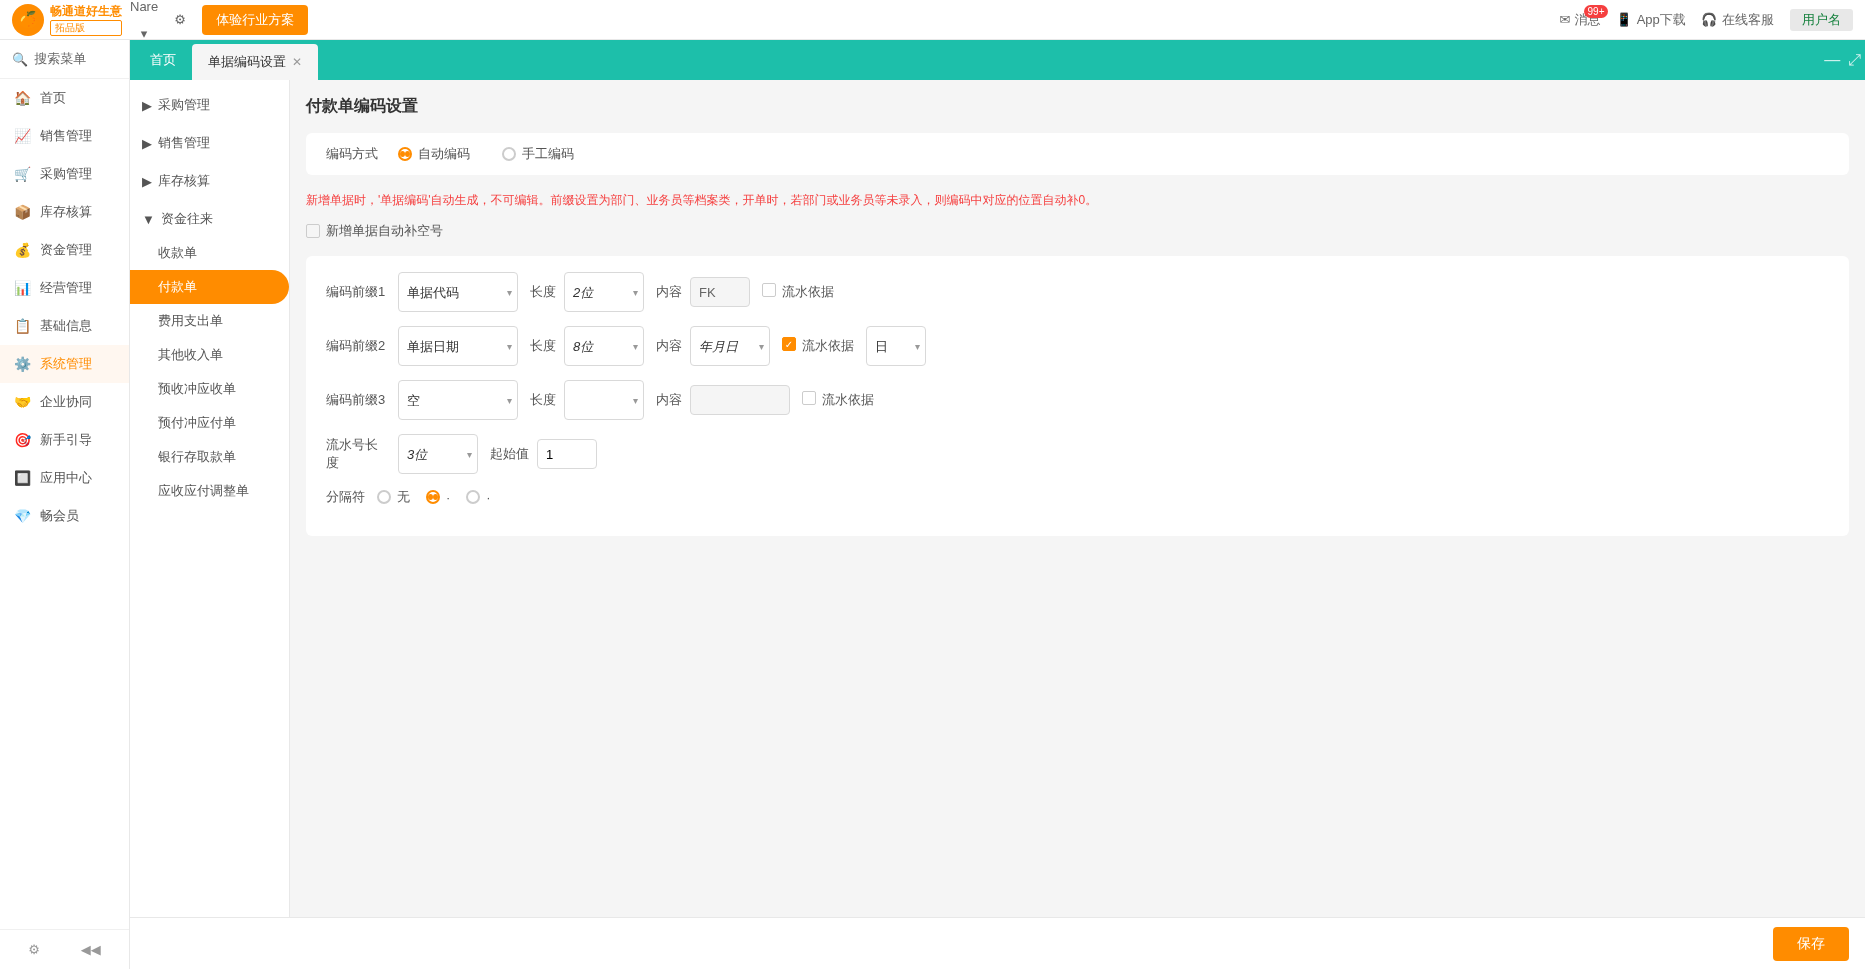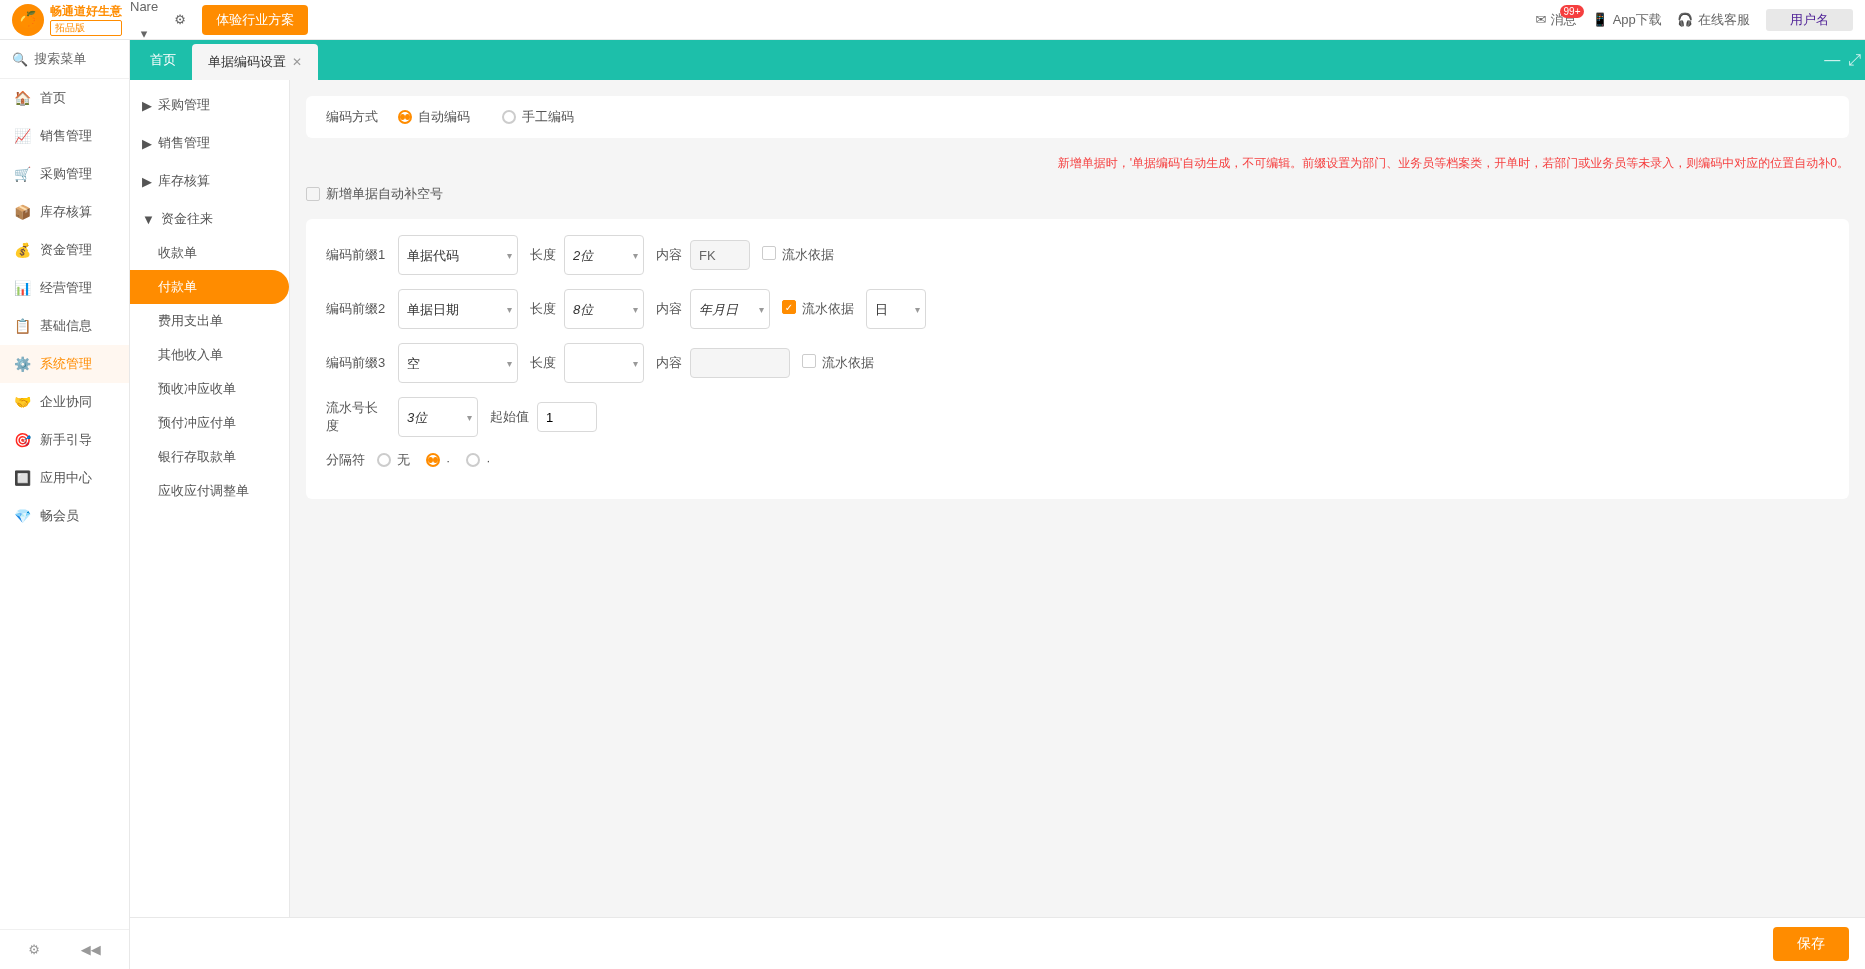--- a/index.html
+++ b/index.html
@@ -22,21 +22,21 @@
     .top-bar-logo { display: flex; align-items: center; gap: 6px; }
     .logo-icon { width: 32px; height: 32px; background: #ff8c00; border-radius: 50%; display: flex; align-items: center; justify-content: center; color: white; font-size: 16px; }
     .logo-badge { font-size: 10px; color: #ff8c00; border: 1px solid #ff8c00; padding: 0 4px; border-radius: 2px; }
     .nav-dropdown { display: flex; align-items: center; gap: 12px; color: #666; cursor: pointer; font-size: 13px; flex-direction: column; }
     .gear-btn { width: 28px; height: 28px; display: flex; align-items: center; justify-content: center; color: #666; cursor: pointer; }
     .trial-btn { background: #ff8c00; color: white; border: none; padding: 6px 14px; border-radius: 4px; cursor: pointer; font-size: 13px; }
     .top-bar-right { display: flex; align-items: center; gap: 16px; color: #666; font-size: 13px; }
     .msg-badge { position: relative; display: flex; align-items: center; gap: 4px; cursor: pointer; }
     .badge-count { background: #f53f3f; color: white; font-size: 10px; padding: 1px 4px; border-radius: 8px; position: absolute; top: -6px; right: -8px; }
     .top-right-item { display: flex; align-items: center; gap: 4px; cursor: pointer; }
-    .user-avatar { background: #e8e8e8; padding: 2px 24px; border-radius: 3px; color: #4c1d95; }
+    .user-avatar { background: #e8e8e8; padding: 2px 12px; border-radius: 3px; color: #15803d; }
 
     
     .layout { display: flex; margin-top: 40px; height: calc(969px - 40px); }
 
     
     .sidebar {
       width: 130px;
       background: #fff;
       border-right: 1px solid #e8e8e8;
       display: flex;
@@ -78,21 +78,21 @@
     
     .encoding-card { background: white; border-radius: 6px; padding: 12px 20px; margin-bottom: 16px; display: flex; align-items: center; gap: 20px; }
     .encoding-label { font-size: 13px; color: #555; }
     .radio-group { display: flex; align-items: center; gap: 32px; }
     .radio-item { display: flex; align-items: center; gap: 6px; cursor: pointer; font-size: 13px; color: #555; }
     .radio-dot { width: 14px; height: 14px; border-radius: 50%; border: 2px solid #ccc; display: flex; align-items: center; justify-content: center; }
     .radio-dot.active { border-color: #ff8c00; }
     .radio-dot.active::after { content: ''; width: 6px; height: 6px; border-radius: 50%; background: #ff8c00; display: block; }
 
     
-    .info-text { font-size: 12px; color: #666; margin-bottom: 12px; line-height: 1.6; text-align: right; }
+    .info-text { font-size: 12px; color: #666; margin-bottom: 12px; line-height: 1.6; }
     .info-text span { color: #f53f3f; }
 
     
     .preview-box { background: #fff8f2; border: 1px dashed #ffb77a; border-radius: 4px; padding: 16px 20px; margin-bottom: 16px; display: inline-block; min-width: 260px; }
     .preview-label { font-size: 12px; color: #999; margin-bottom: 4px; }
     .preview-code { font-size: 20px; font-weight: bold; color: #ff6600; }
     .preview-desc { font-size: 12px; color: #999; margin-top: 4px; }
 
     
     .auto-fill { display: flex; align-items: center; gap: 6px; margin-bottom: 16px; font-size: 13px; color: #555; }
@@ -273,20 +273,21 @@
           <div class="sub-item">费用支出单</div>
           <div class="sub-item">其他收入单</div>
           <div class="sub-item">预收冲应收单</div>
           <div class="sub-item">预付冲应付单</div>
           <div class="sub-item">银行存取款单</div>
           <div class="sub-item">应收应付调整单</div>
         </div>
       </div>
 
       <div class="form-area">
+        <div class="page-title">付款单编码设置</div>
 
         
         <div class="encoding-card">
           <span class="encoding-label">编码方式</span>
           <div class="radio-group">
             <label class="radio-item">
               <div class="radio-dot active">
                   <div style="width:6px;height:6px;border-radius:50%;background:#ff8c00;"></div>
                 </div>
               <span>自动编码</span>

